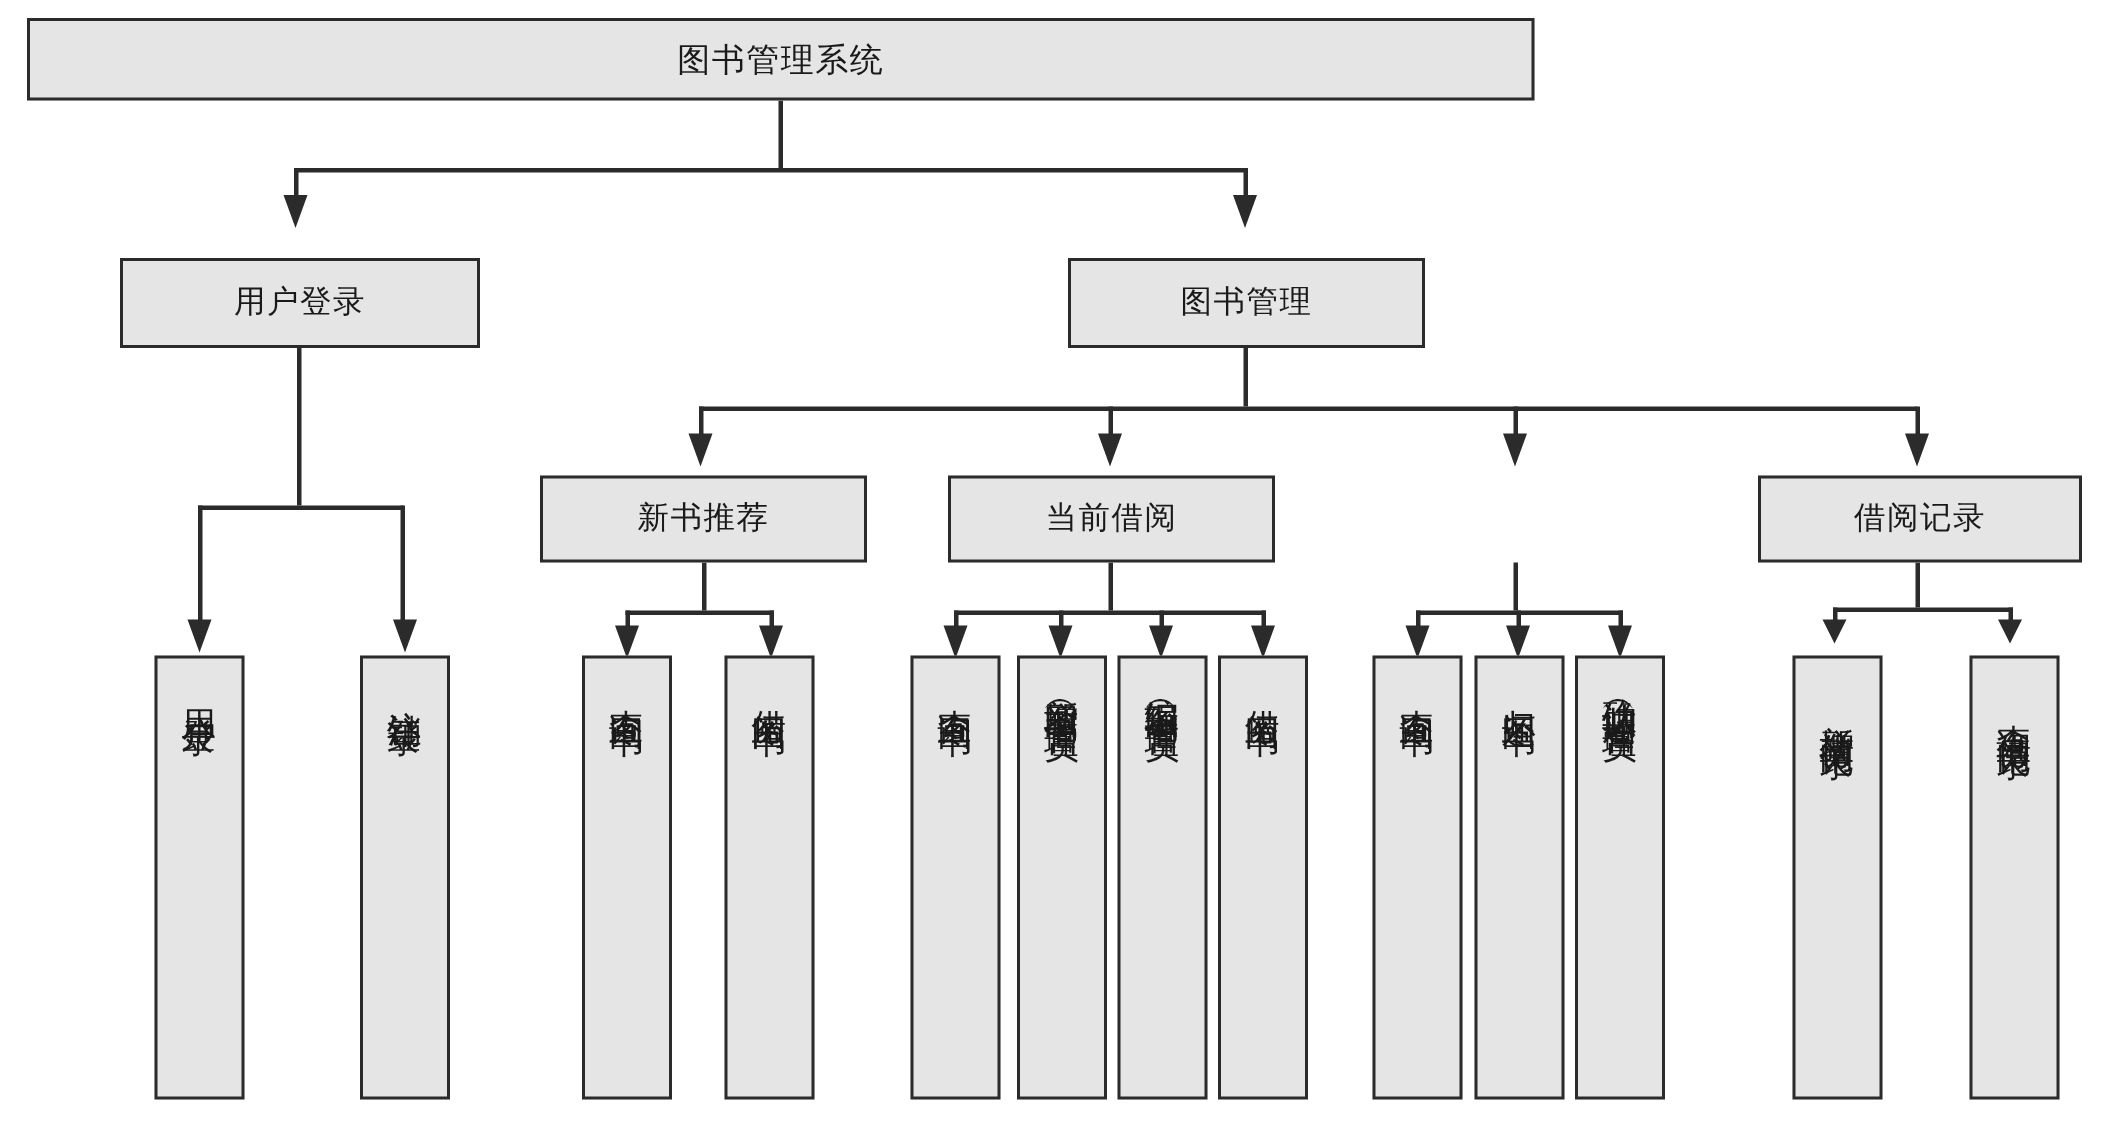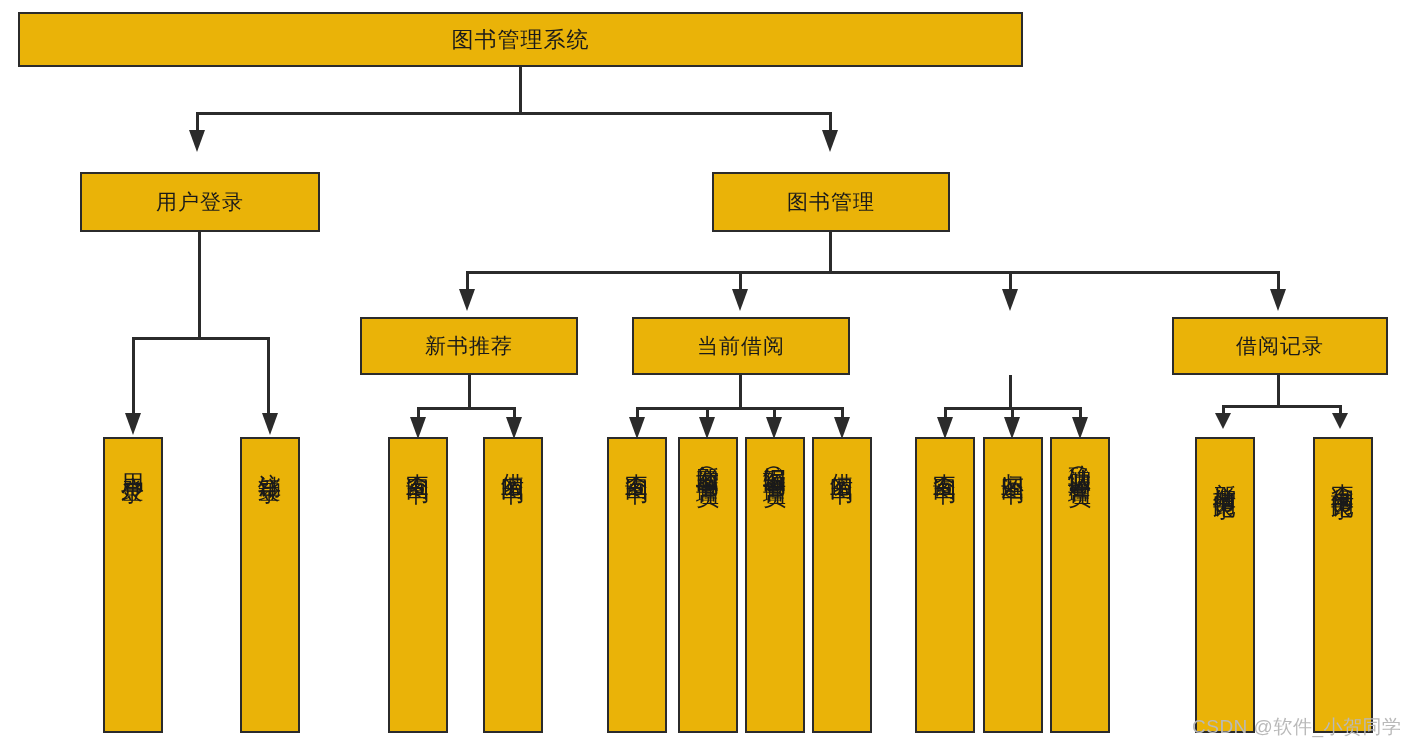--- a/index.html
+++ b/index.html
@@ -15,21 +15,21 @@
     width: 1405px;
     height: 747px;
     background: #ffffff;
     overflow: hidden;
   }
 
   
   .node {
     position: absolute;
     box-sizing: border-box;
-    background: #eab308;
+    background: #e5e5e5;
     border: 2px solid #2b2b2b;
     display: flex;
     align-items: center;
     justify-content: center;
     color: #1a1a1a;
   }
   .node .label {
     font-size: 21px;
     line-height: 1.25;
     letter-spacing: 1px;
@@ -207,15 +207,14 @@
   <div class="node v" style="left:1050px; top:437px; width:60px; height:296px; padding-top:8px;">
     <span class="label">确认归还（管理员）</span>
   </div>
   <div class="node v" style="left:1195px; top:437px; width:60px; height:296px; padding-top:26px;">
     <span class="label">新增借阅记录</span>
   </div>
   <div class="node v" style="left:1313px; top:437px; width:60px; height:296px; padding-top:26px;">
     <span class="label">查询借阅记录</span>
   </div>
 
-  <div id="watermark" style="left:1192px; top:714px;">CSDN @软件_小贺同学</div>
 
 </div>
 
 </body></html>

